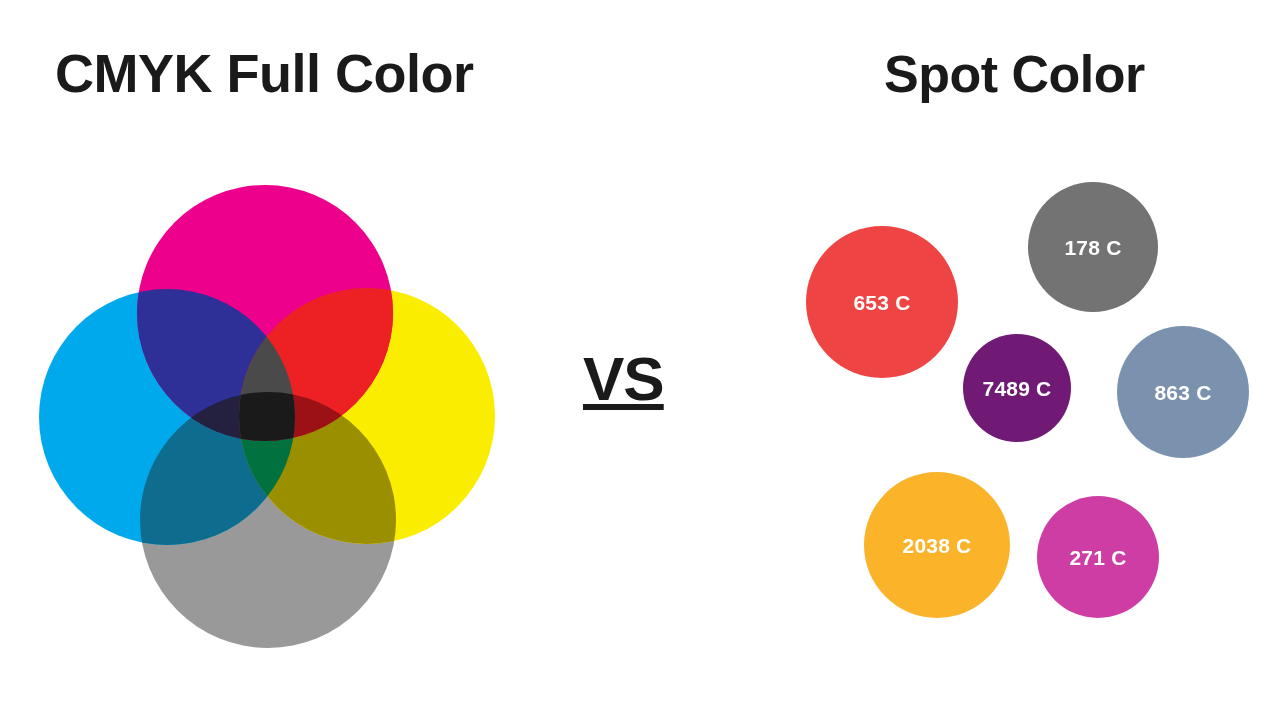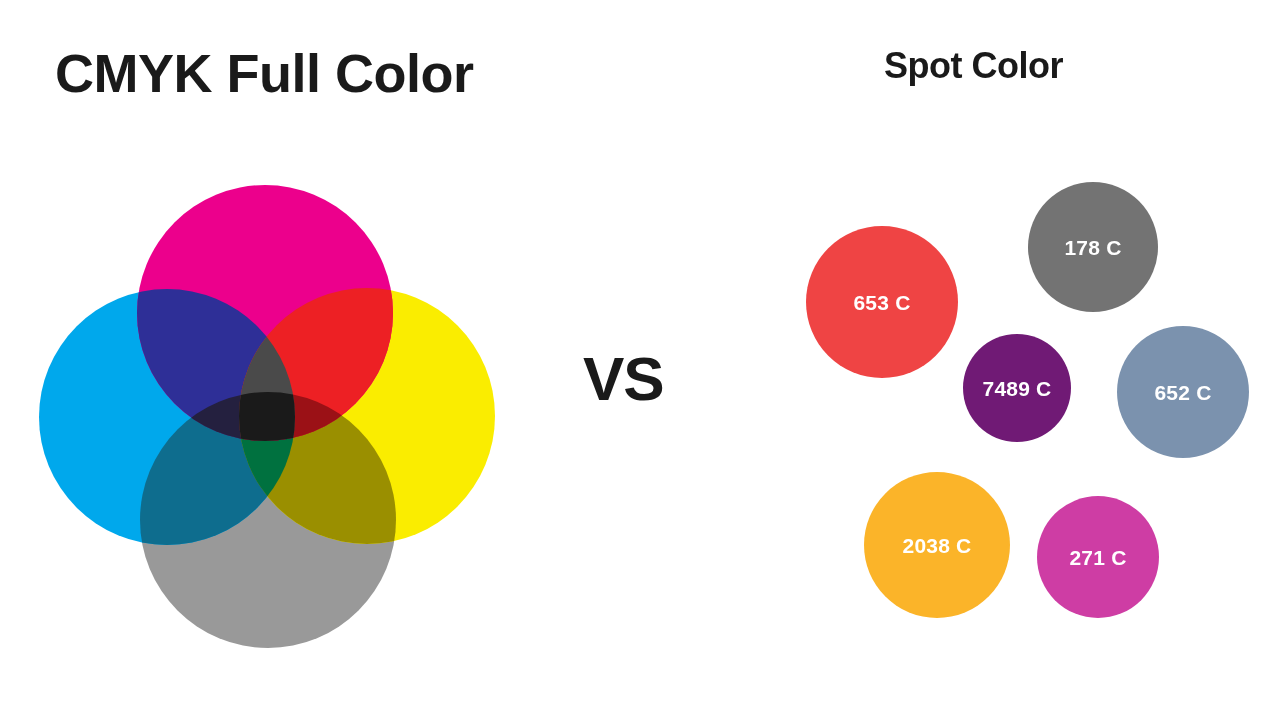--- a/index.html
+++ b/index.html
@@ -32,33 +32,34 @@
     line-height: 1;
   }
   #title-left {
     left: 55px;
     top: 46px;
     font-size: 54px;
   }
   #title-right {
     left: 884px;
     top: 48px;
-    font-size: 36px;
+    font-size: 52px;
   }
 
   
   #vs-label {
     position: absolute;
     left: 583px;
     top: 348px;
     font-size: 62px;
     font-weight: bold;
     color: #1a1a1a;
     letter-spacing: -1px;
     line-height: 1;
+    text-decoration: underline;
   }
 
   
   #cmyk-venn {
     position: absolute;
     left: 20px;
     top: 160px;
     width: 500px;
     height: 520px;
   }
@@ -171,21 +172,21 @@
     <div class="spot-dot" style="width: 152px; height: 152px; left: 26px; top: 66px; background: #ef4444;">
       <span class="spot-label">653 C</span>
     </div>
     <div class="spot-dot" style="width: 130px; height: 130px; left: 248px; top: 22px; background: #737373;">
       <span class="spot-label">178 C</span>
     </div>
     <div class="spot-dot" style="width: 108px; height: 108px; left: 183px; top: 174px; background: #701a75;">
       <span class="spot-label">7489 C</span>
     </div>
     <div class="spot-dot" style="width: 132px; height: 132px; left: 337px; top: 166px; background: rgb(123, 146, 174);">
-      <span class="spot-label">652 C</span>
+      <span class="spot-label">863 C</span>
     </div>
     <div class="spot-dot" style="width: 146px; height: 146px; left: 84px; top: 312px; background: rgb(251, 180, 41);">
       <span class="spot-label">2038 C</span>
     </div>
     <div class="spot-dot" style="width: 122px; height: 122px; left: 257px; top: 336px; background: rgb(206, 61, 164);">
       <span class="spot-label">271 C</span>
     </div>
   </div>
 
 </div>

